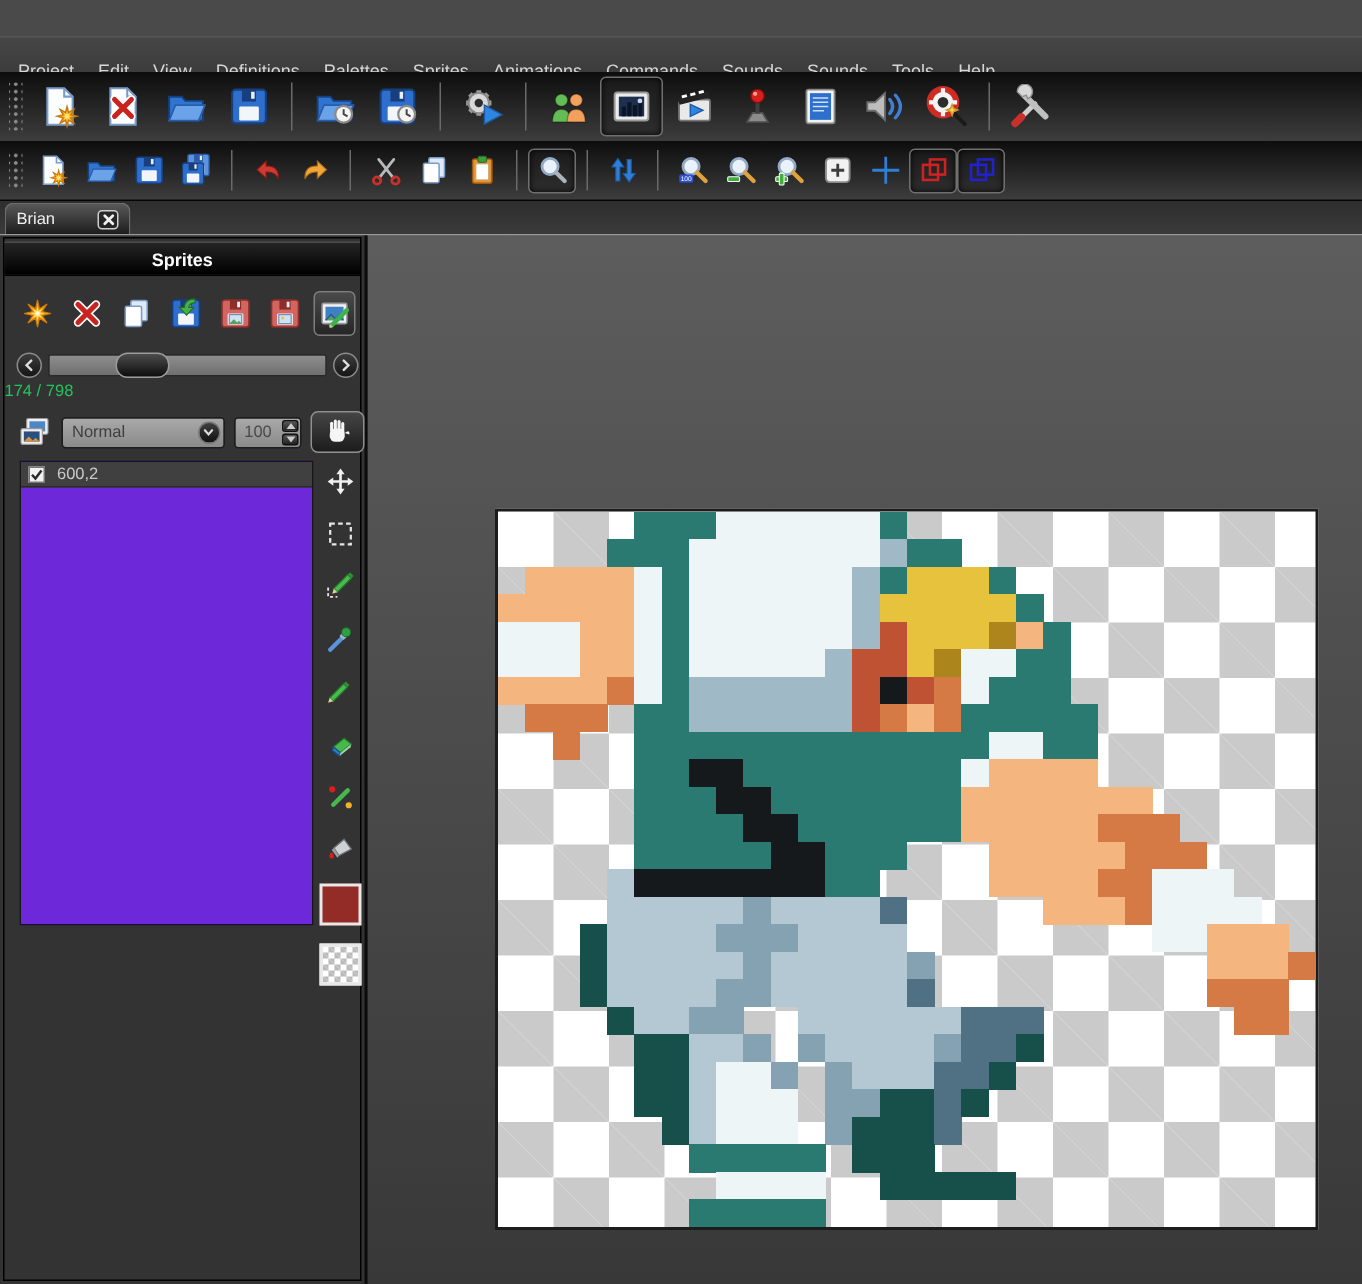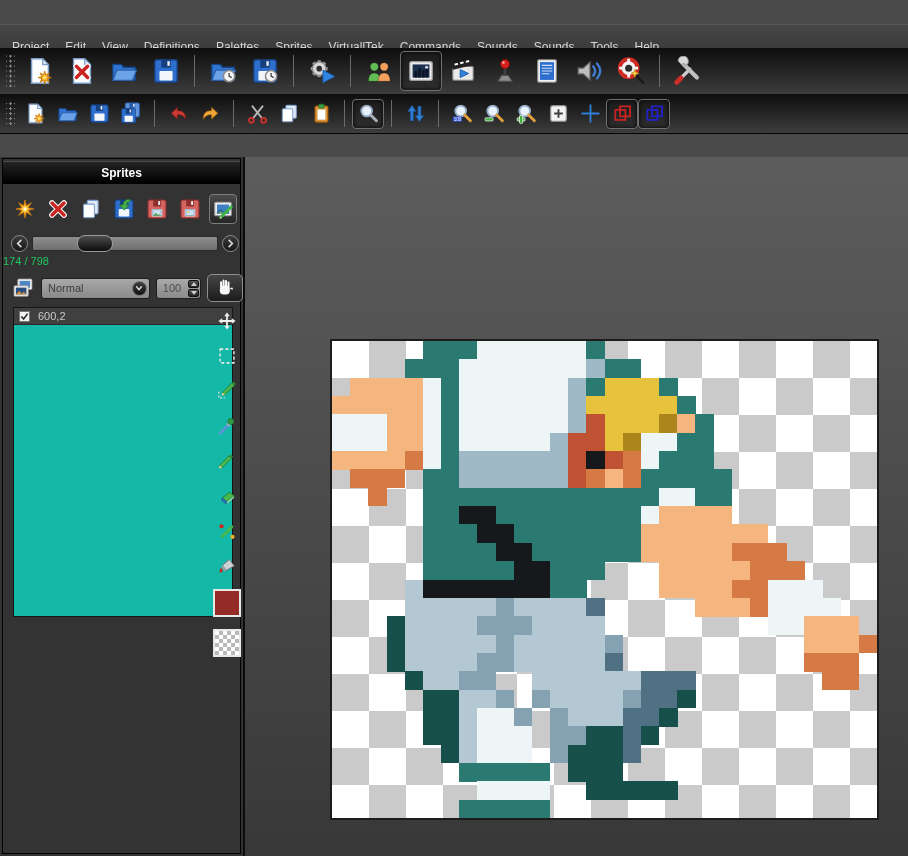--- a/index.html
+++ b/index.html
@@ -82,22 +82,22 @@
     font-size:11px; color:#4a4a4a; padding-left:6px; position:relative; }
   .spin-btns { position:absolute; right:1px; top:1px; bottom:1px; width:11px;
     display:flex; flex-direction:column; gap:1px; }
   .spin-b { flex:1; background:linear-gradient(#565656,#222); border:1px solid #111; border-radius:2px;
     display:flex; align-items:center; justify-content:center; }
   .tri-up { width:0; height:0; border-left:3px solid transparent; border-right:3px solid transparent; border-bottom:4px solid #ccc; }
   .tri-dn { width:0; height:0; border-left:3px solid transparent; border-right:3px solid transparent; border-top:4px solid #ccc; }
   #hand-btn { width:36px; height:28px; border-radius:5px; border:1px solid #8f8f8f;
     background:linear-gradient(#454545,#1c1c1c); display:flex; align-items:center; justify-content:center; }
   
-  #sprite-list { position:absolute; left:10px; top:148px; width:220px; height:310px;
-    background:#14b8a6; border:1px solid #161616; }
+  #sprite-list { position:absolute; left:10px; top:148px; width:196px; height:310px;
+    background:#6d28d9; border:1px solid #161616; }
   .list-row { height:17px; background:#404040; border-bottom:1px solid #2a2a2a;
     display:flex; align-items:center; gap:8px; padding-left:5px; color:#c8c8c8; font-size:11px; }
   .checkbox { width:11px; height:11px; background:#f2f2f2; border:1px solid #777;
     display:flex; align-items:center; justify-content:center; }
   
   #tool-strip { position:absolute; left:206px; top:150px; width:36px;
     display:flex; flex-direction:column; align-items:center; gap:12px; }
   .tool-btn { width:24px; height:23px; display:flex; align-items:center; justify-content:center; }
   .swatch { width:28px; height:28px; border:2px solid #e8e8e8; }
   #swatch-secondary { background-image:
@@ -120,21 +120,21 @@
 <div id="app">
 
 
   <div id="menubar">
       <div class="mi">Project</div>
       <div class="mi">Edit</div>
       <div class="mi">View</div>
       <div class="mi">Definitions</div>
       <div class="mi">Palettes</div>
       <div class="mi">Sprites</div>
-      <div class="mi">VirtuallTek</div>
+      <div class="mi">Animations</div>
       <div class="mi">Commands</div>
       <div class="mi">Sounds</div>
       <div class="mi">Sounds</div>
       <div class="mi">Tools</div>
       <div class="mi">Help</div>
     </div>
 
   <div id="toolbar-main" class="toolbar">
     <div class="grip"></div>
   <div class="tb-btn ">
@@ -465,20 +465,30 @@
       <div class="tb-btn tb2-btn framed">
         <span>
           <svg width="23" height="23" viewBox="0 0 32 32" aria-hidden="true">
             <rect x="6" y="11" width="14" height="14" fill="none" stroke="#2222cc" stroke-width="2.4"></rect>
             <rect x="12.5" y="6" width="14" height="14" fill="none" stroke="#2222cc" stroke-width="2.4"></rect>
           </svg>
         </span>
       </div>
     </div>
 
+  <div id="tabstrip">
+    <div id="tab-brian">
+      <span>Brian</span>
+      <span id="tab-close">
+        <svg width="9" height="9" viewBox="0 0 10 10">
+            <path d="M2 2 L8 8 M8 2 L2 8" stroke="#f0f0f0" stroke-width="2" stroke-linecap="round"></path>
+          </svg>
+      </span>
+    </div>
+  </div>
 
   <div id="main">
 
     <div id="panel">
       <div id="panel-inner">
         <div id="panel-header">Sprites</div>
         <div id="panel-toolbar">
             <div class="pt-btn">
               <span>
                 <svg width="24" height="24" viewBox="0 0 32 32" aria-hidden="true">

